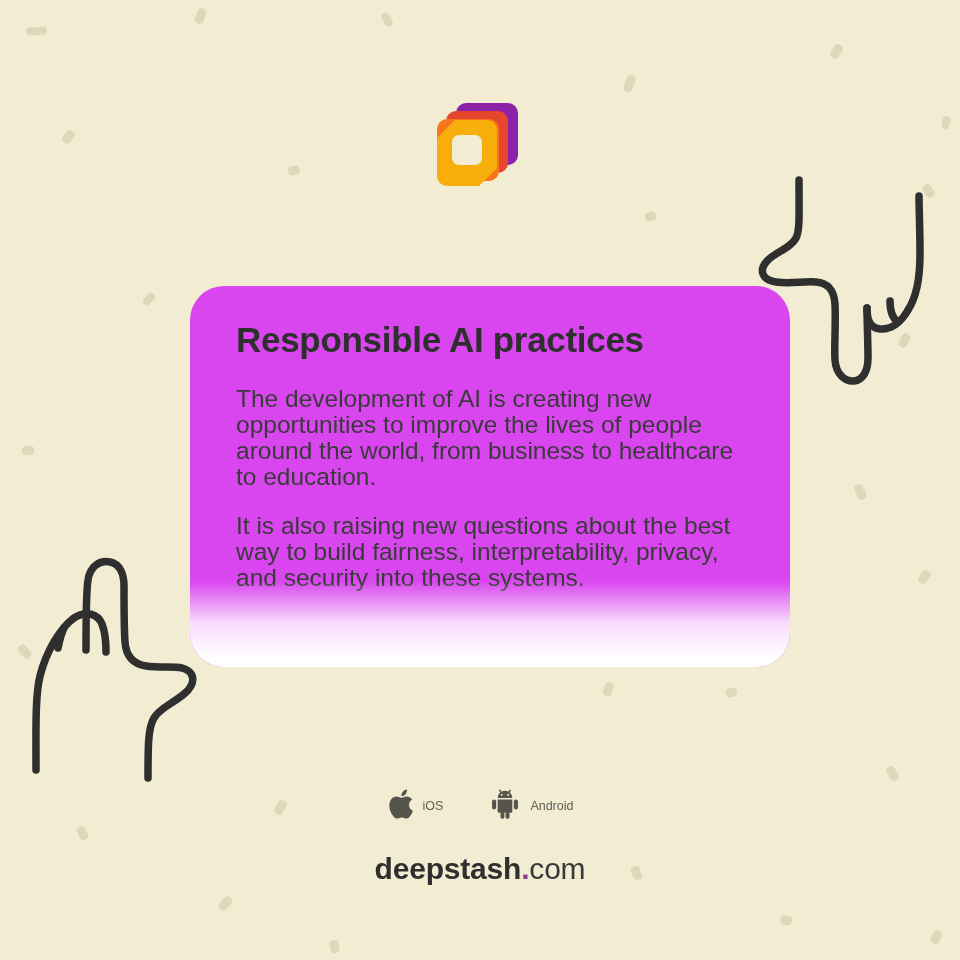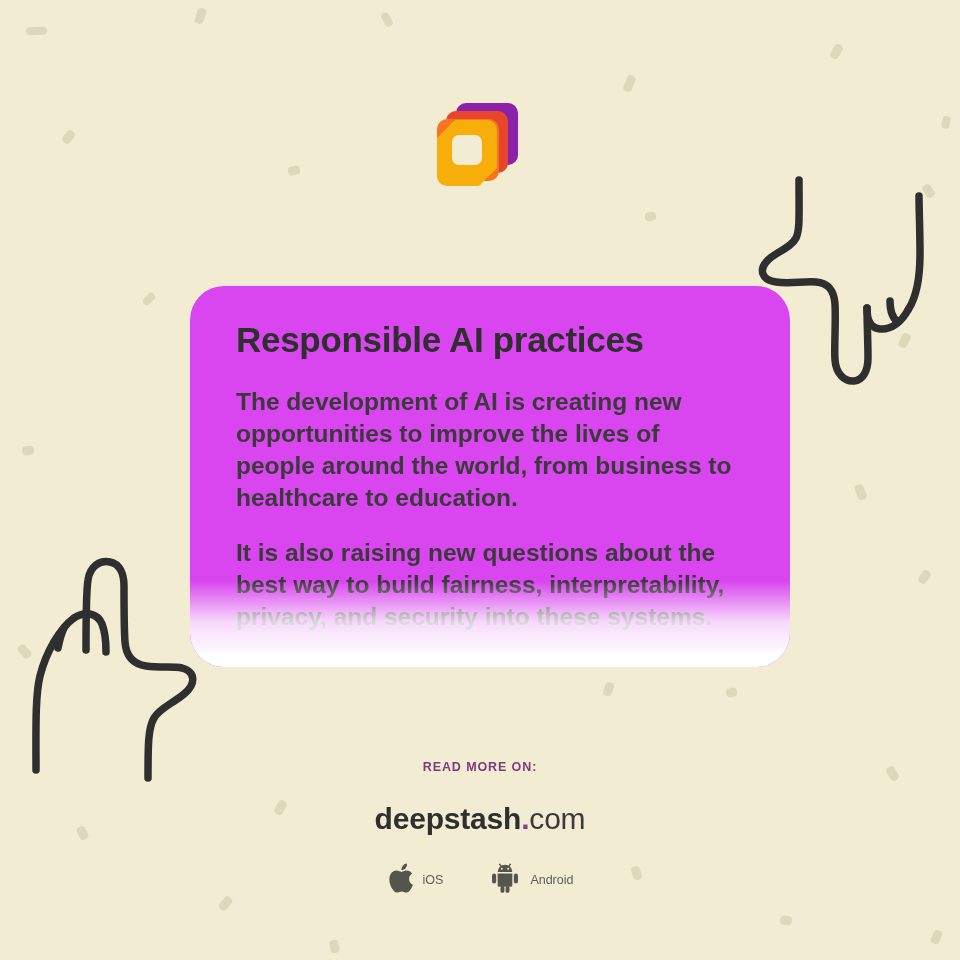--- a/index.html
+++ b/index.html
@@ -69,24 +69,24 @@
   #card-title {
     font-size: 35px;
     font-weight: bold;
     color: #2f2f2f;
     letter-spacing: -0.3px;
     margin: 0 0 26px 0;
     line-height: 1.15;
   }
   .card-paragraph {
     font-size: 24.5px;
-    line-height: 32px;
+    line-height: 26px;
     color: #3a3a3a;
     margin: 0 0 23px 0;
-    font-weight: bold;
+    font-weight: normal;
   }
   #card-fade {
     position: absolute;
     left: 0;
     bottom: 0;
     width: 100%;
     height: 86px;
     background: linear-gradient(to bottom, rgba(255,255,255,0) 0%, rgba(255,255,255,0.80) 48%, #ffffff 88%);
     z-index: 5;
     pointer-events: none;
@@ -199,25 +199,20 @@
 <div id="idea-card">
   <div id="card-inner">
     <h1 id="card-title">Responsible AI practices</h1>
     <p class="card-paragraph">The development of AI is creating new opportunities to improve the lives of people around the world, from business to healthcare to education.</p>
     <p class="card-paragraph">It is also raising new questions about the best way to build fairness, interpretability, privacy, and security into these systems.</p>
   </div>
   <div id="card-fade"></div>
 </div>
 
 <div id="footer">
-  <p id="read-more-label">READ MORE ON:</p>
-
-  <div id="brand-wordmark">
-    <span id="brand-name">deepstash</span><span id="brand-dot">.</span><span id="brand-tld">com</span>
-  </div>
 
   <div id="store-badges">
     <div class="store-badge">
       <span>
         <svg width="27" height="32" viewBox="0 0 27 32" xmlns="http://www.w3.org/2000/svg">
           <path d="M22.1 16.9c0-3.6 2.9-5.3 3.1-5.4-1.7-2.5-4.3-2.8-5.3-2.9-2.2-.2-4.4 1.3-5.5 1.3-1.1 0-2.9-1.3-4.8-1.3-2.4 0-4.7 1.4-6 3.6-2.6 4.5-.7 11.1 1.8 14.7 1.2 1.8 2.7 3.8 4.6 3.7 1.8-.1 2.5-1.2 4.7-1.2 2.2 0 2.8 1.2 4.8 1.1 2-.03 3.2-1.8 4.4-3.6 1.4-2.1 2-4.1 2-4.2-.04-.02-3.8-1.5-3.8-5.8z" fill="#55554c"></path>
           <path d="M18.6 6.2c1-1.2 1.6-2.9 1.4-4.6-1.4.06-3.1.9-4.1 2.1-.9 1.1-1.7 2.8-1.5 4.4 1.5.1 3.1-.8 4.2-1.9z" fill="#55554c"></path>
         </svg>
       </span>
       <span class="store-label">iOS</span>
@@ -233,13 +228,17 @@
           <rect x="17.6" y="24.6" width="4.2" height="7.2" rx="2.1" fill="#55554c"></rect>
           <path d="M9.3 9.6a7.7 7.7 0 0 1 15.4 0z" fill="#55554c"></path>
           <circle cx="13.6" cy="6.2" r="1.05" fill="#f1ecd2"></circle>
           <circle cx="20.4" cy="6.2" r="1.05" fill="#f1ecd2"></circle>
           <path d="M11.4 1.4l1.9 2.7M22.6 1.4l-1.9 2.7" stroke="#55554c" stroke-width="1.5" stroke-linecap="round"></path>
         </svg>
       </span>
       <span class="store-label">Android</span>
     </div>
   </div>
+
+  <div id="brand-wordmark">
+    <span id="brand-name">deepstash</span><span id="brand-dot">.</span><span id="brand-tld">com</span>
+  </div>
 </div>
 
 </body></html>

